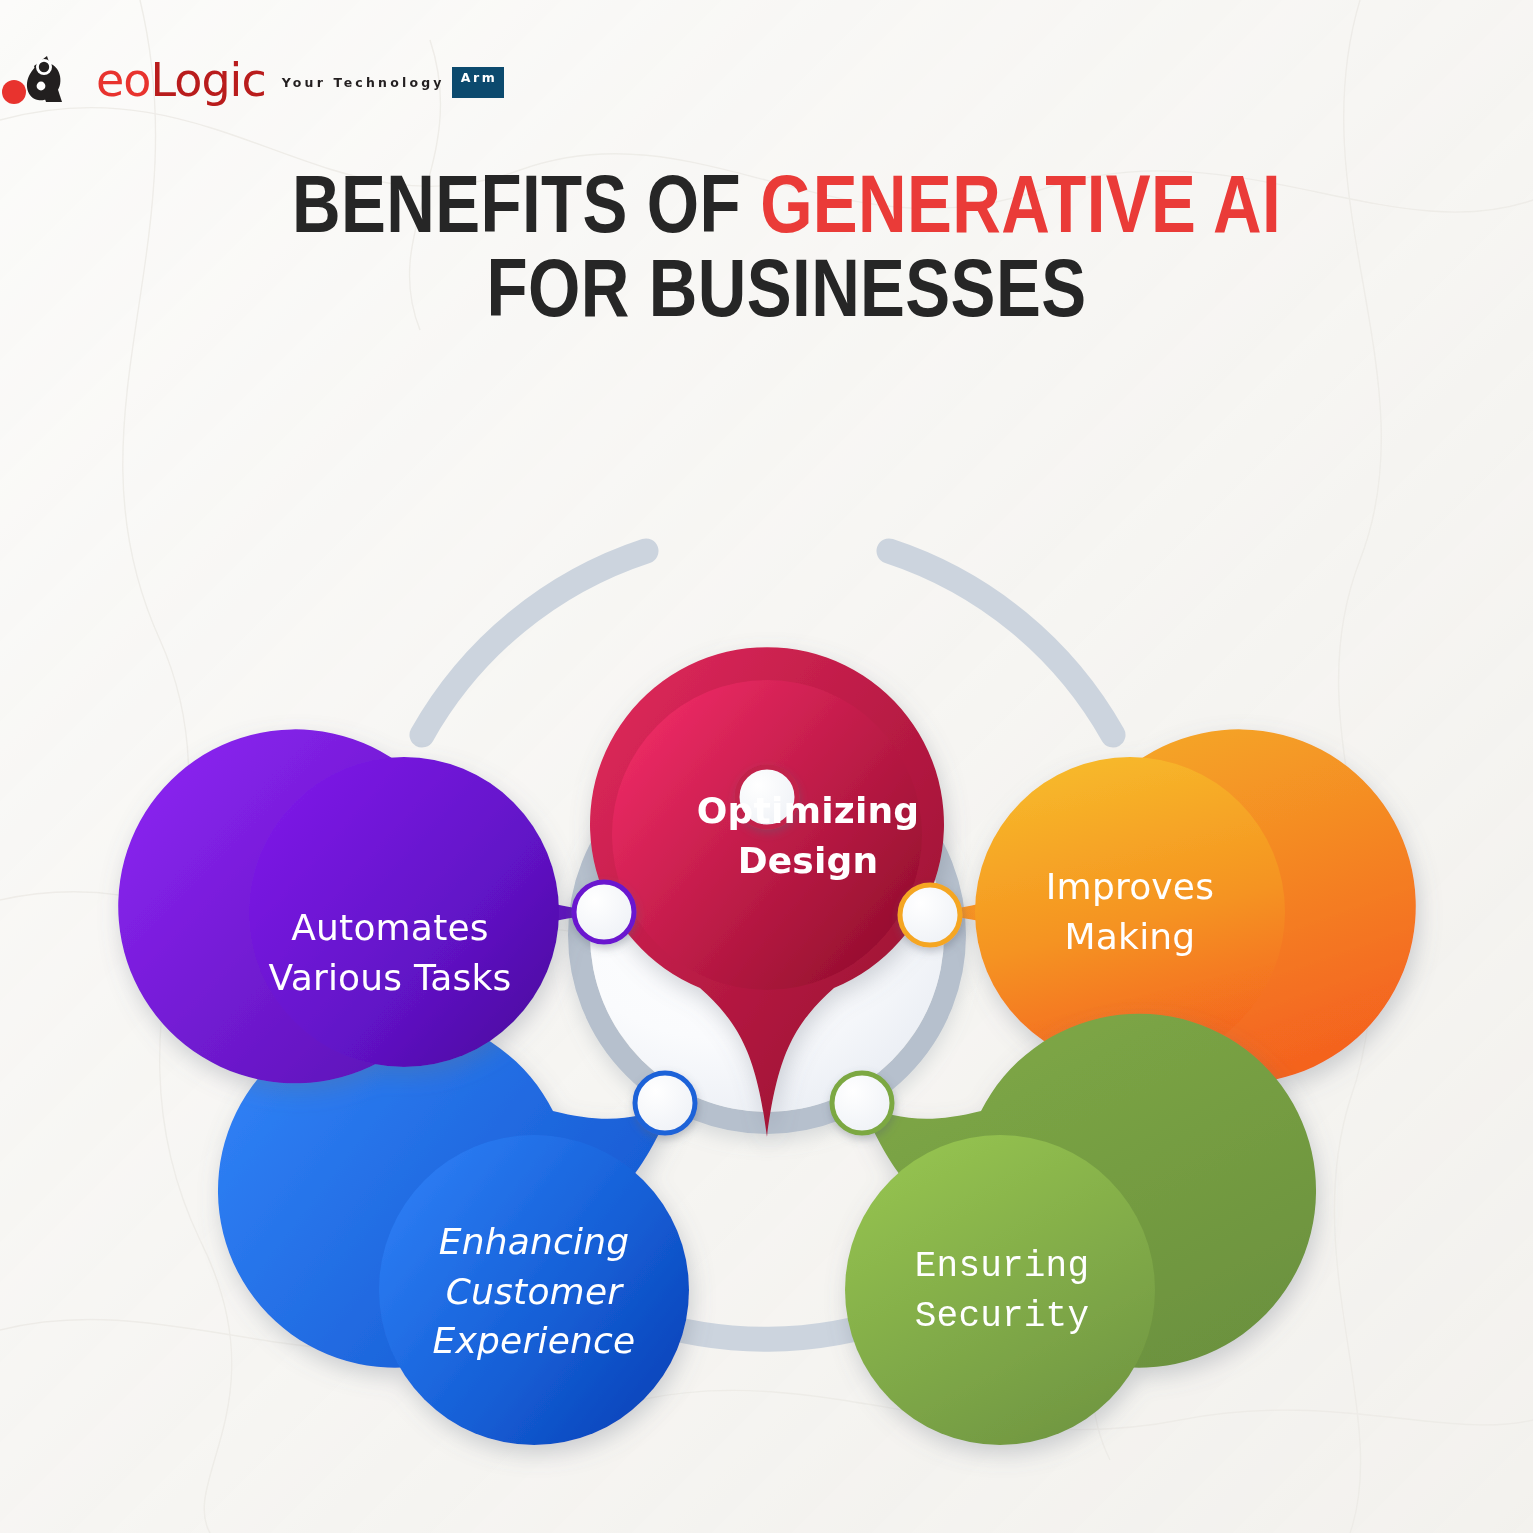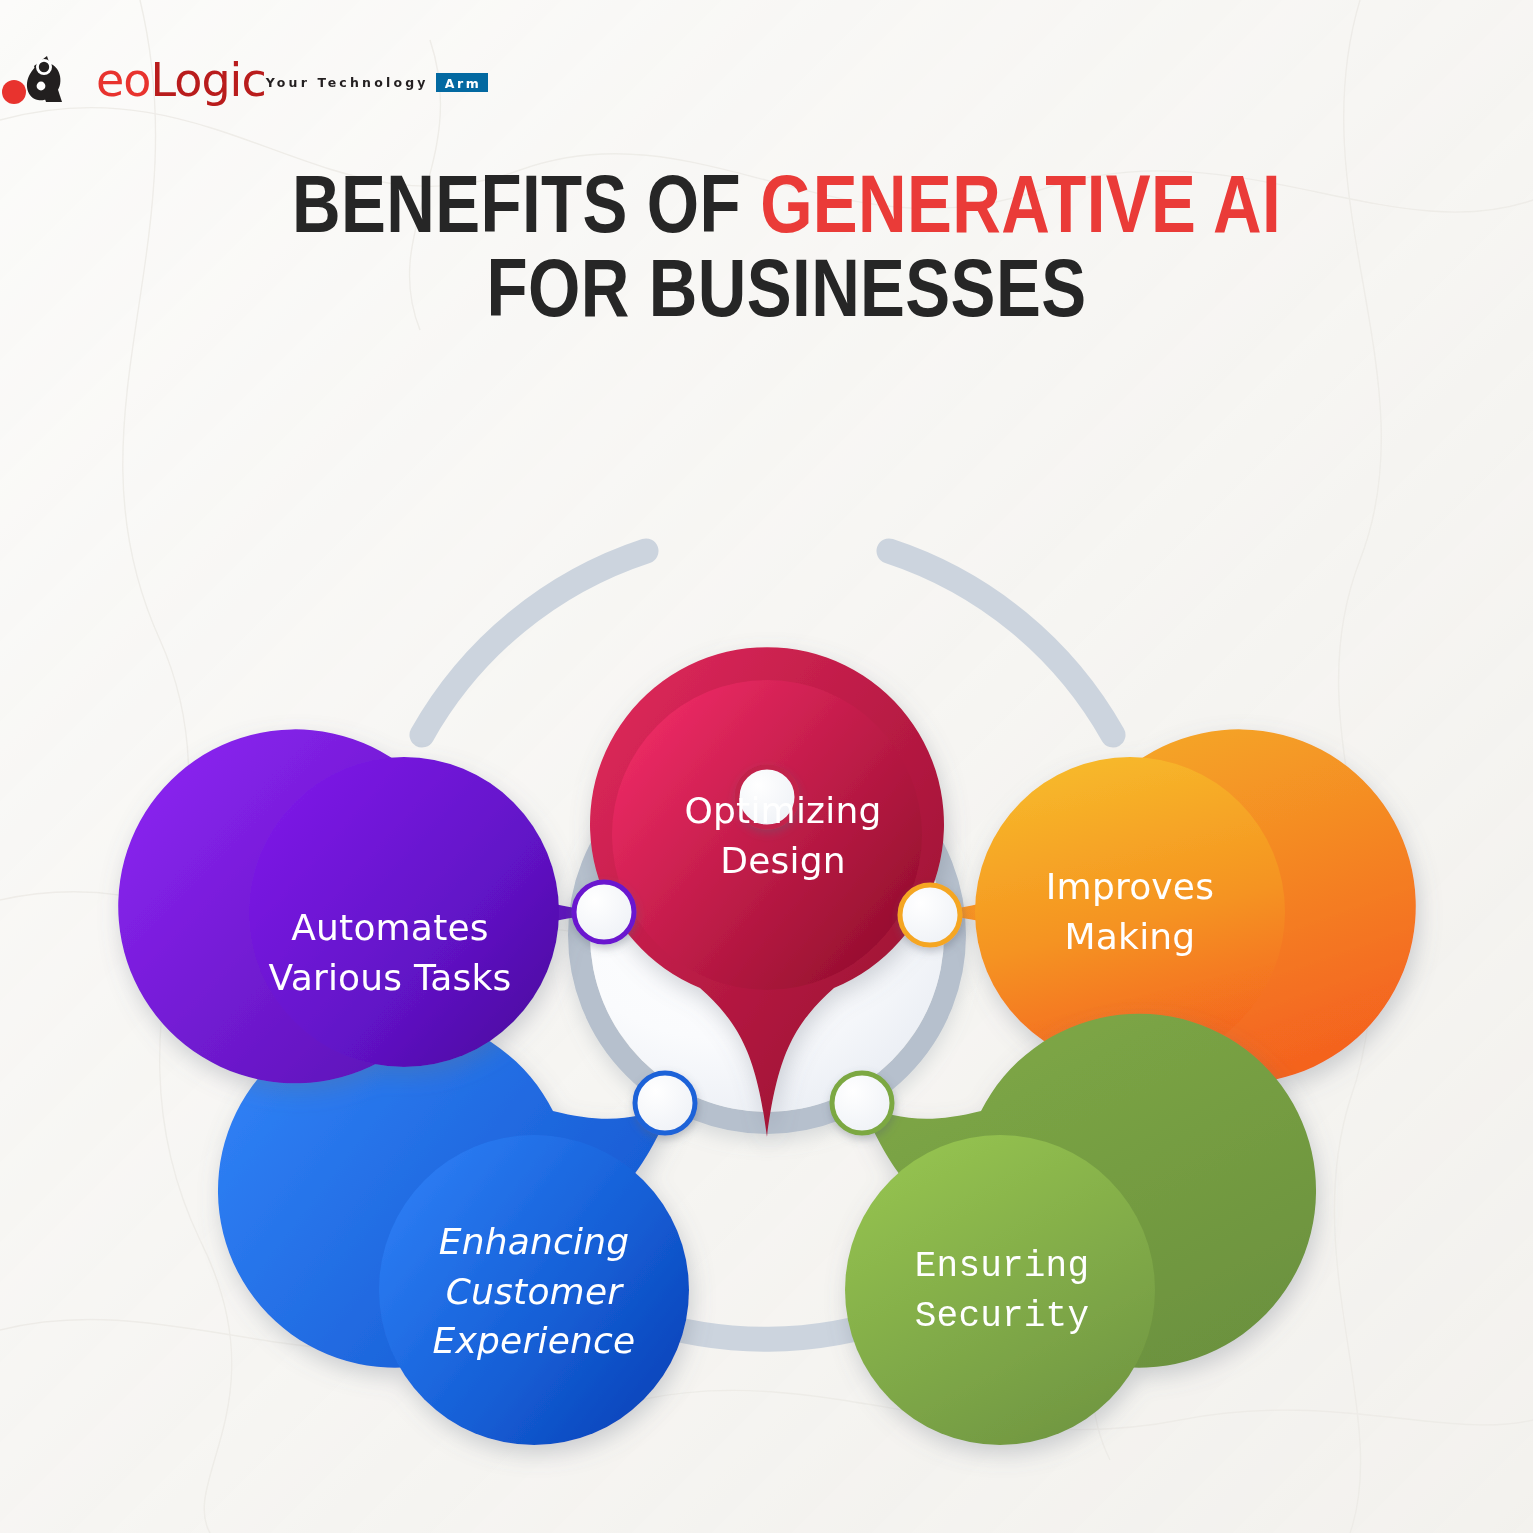--- a/index.html
+++ b/index.html
@@ -51,37 +51,37 @@
     letter-spacing: -1px;
     line-height: 1;
   }
   .logo-eo { color: #e8332e; }
   .logo-logic { color: #b91c1c; }
   #logo-tagline {
     display: flex;
     align-items: center;
     gap: 7px;
     margin-top: 5px;
-    margin-left: 0;
+    margin-left: 16px;
   }
   #logo-tagline-text {
     font-family: "DejaVu Sans", sans-serif;
     font-size: 12.5px;
     font-weight: bold;
     letter-spacing: 3.2px;
     color: #231f20;
   }
   #logo-tagline-badge {
     font-family: "DejaVu Sans", sans-serif;
     font-size: 12.5px;
     font-weight: bold;
     letter-spacing: 2.6px;
     color: #ffffff;
-    background: #0369a1;
-    padding: 3px 7px 1px 9px;
+    background: #0c4a6e;
+    padding: 3px 7px 13px 9px;
   }
 
   
   #headline {
     position: absolute;
     top: 162px;
     left: 0;
     width: 100%;
     text-align: center;
     z-index: 6;
@@ -321,21 +321,21 @@
       <circle cx="665" cy="1103" r="30" fill="url(#g-conn-disc)"></circle>
       <circle cx="665" cy="1103" r="30" fill="none" stroke="#1f62d8" stroke-width="5"></circle>
     </g>
     <g filter="url(#ring-shadow)">
       <circle cx="604" cy="912" r="30" fill="url(#g-conn-disc)"></circle>
       <circle cx="604" cy="912" r="30" fill="none" stroke="#6a17cf" stroke-width="5"></circle>
     </g>
   </g>
 </svg>
 
-<div class="bubble-label" style="left:783px; top:836px;">
+<div class="bubble-label" style="left:808px; top:836px;font-weight:bold;">
   <div>Optimizing</div>
   <div>Design</div>
 </div>
 
 <div class="bubble-label" style="left:1130px; top:912px;">
   <div>Improves</div>
   <div>Making</div>
 </div>
 
 <div class="bubble-label" style="left:1002px; top:1292px;font-family:Liberation Mono, monospace;">

